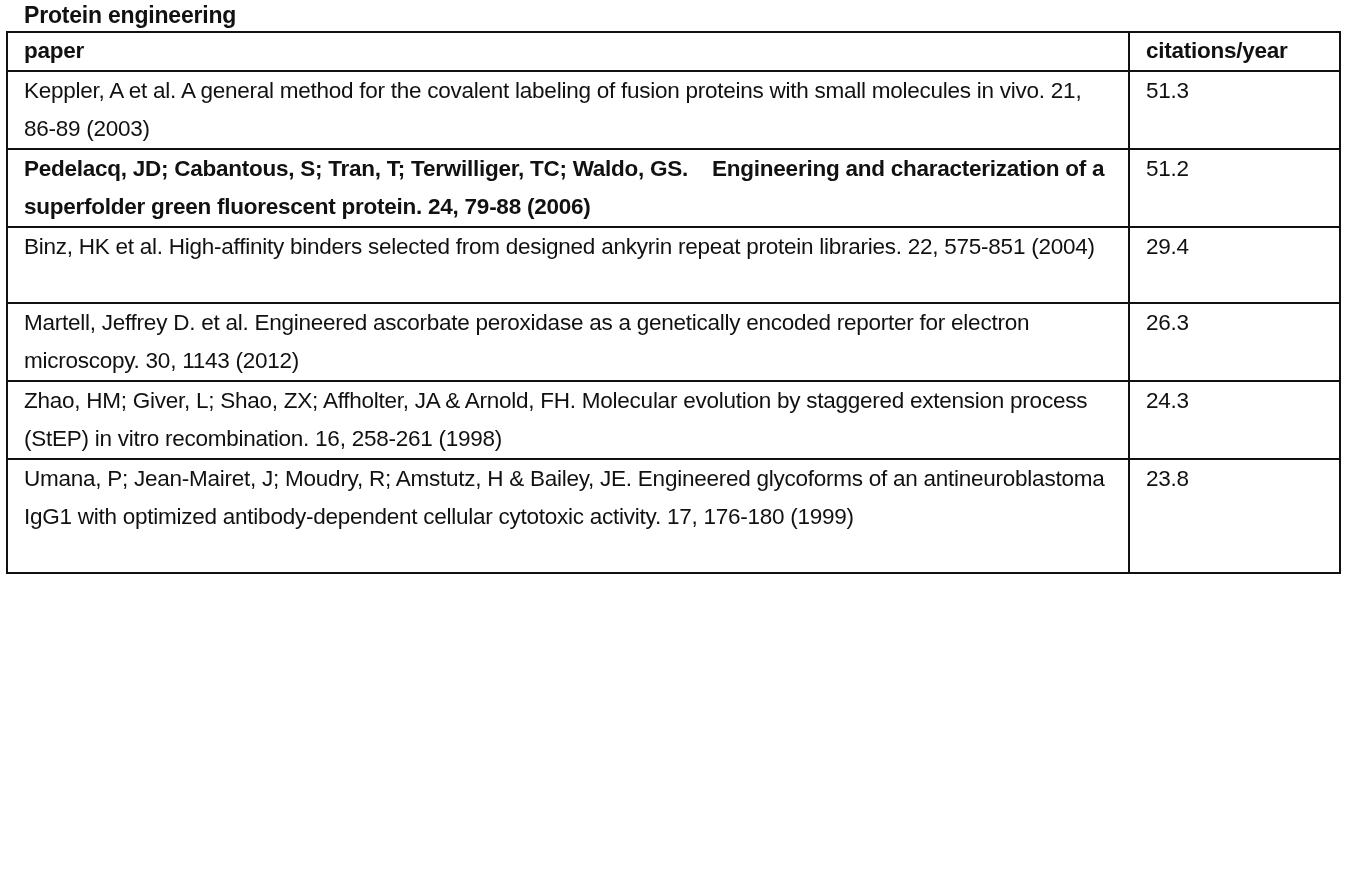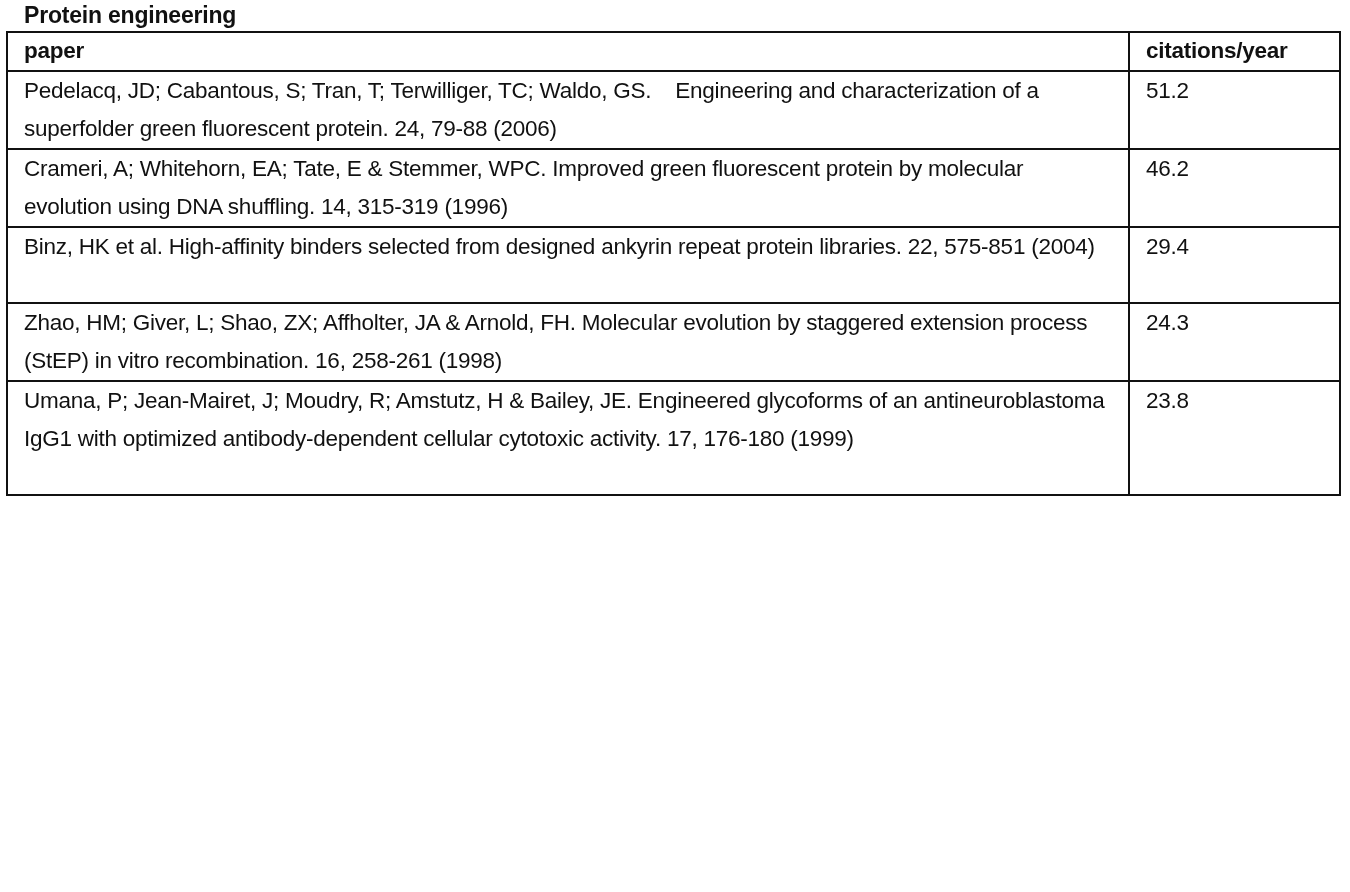--- a/index.html
+++ b/index.html
@@ -68,30 +68,34 @@
     <col class="c-cites">
   </colgroup>
   <thead>
     <tr>
       <th>paper</th>
       <th>citations/year</th>
     </tr>
   </thead>
   <tbody>
     <tr class="row-2">
-      <td style="white-space: pre-wrap;">Pedelacq, JD; Cabantous, S; Tran, T; Terwilliger, TC; Waldo, GS.    Engineering and characterization of a superfolder green fluorescent protein. 24, 79-88 (2006)</td>
-      <td class="cell-cites">51.2</td>
+      <td>Keppler, A et al. A general method for the covalent labeling of fusion proteins with small molecules in vivo. 21, 86-89 (2003)</td>
+      <td class="cell-cites">51.3</td>
     </tr>
     <tr class="row-2">
-      <td>Crameri, A; Whitehorn, EA; Tate, E &amp; Stemmer, WPC. Improved green fluorescent protein by molecular evolution using DNA shuffling. 14, 315-319 (1996)</td>
-      <td class="cell-cites">46.2</td>
+      <td style="white-space: pre-wrap; font-weight: bold;">Pedelacq, JD; Cabantous, S; Tran, T; Terwilliger, TC; Waldo, GS.    Engineering and characterization of a superfolder green fluorescent protein. 24, 79-88 (2006)</td>
+      <td class="cell-cites">51.2</td>
     </tr>
     <tr class="row-2">
       <td>Binz, HK et al. High-affinity binders selected from designed ankyrin repeat protein libraries. 22, 575-851 (2004)</td>
       <td class="cell-cites">29.4</td>
+    </tr>
+    <tr class="row-2">
+      <td>Martell, Jeffrey D. et al. Engineered ascorbate peroxidase as a genetically encoded reporter for electron microscopy. 30, 1143 (2012)</td>
+      <td class="cell-cites">26.3</td>
     </tr>
     <tr class="row-2">
       <td>Zhao, HM; Giver, L; Shao, ZX; Affholter, JA &amp; Arnold, FH. Molecular evolution by staggered extension process (StEP) in vitro recombination. 16, 258-261 (1998)</td>
       <td class="cell-cites">24.3</td>
     </tr>
     <tr class="row-3">
       <td>Umana, P; Jean-Mairet, J; Moudry, R; Amstutz, H &amp; Bailey, JE. Engineered glycoforms of an antineuroblastoma IgG1 with optimized antibody-dependent cellular cytotoxic activity. 17, 176-180 (1999)</td>
       <td class="cell-cites">23.8</td>
     </tr>
   </tbody>

